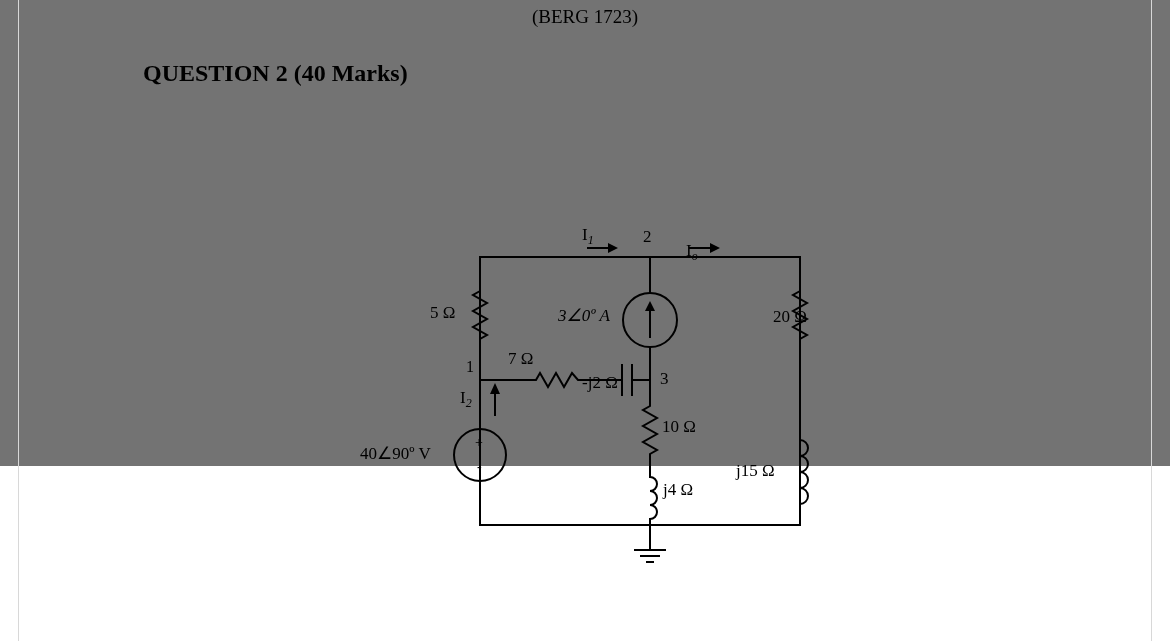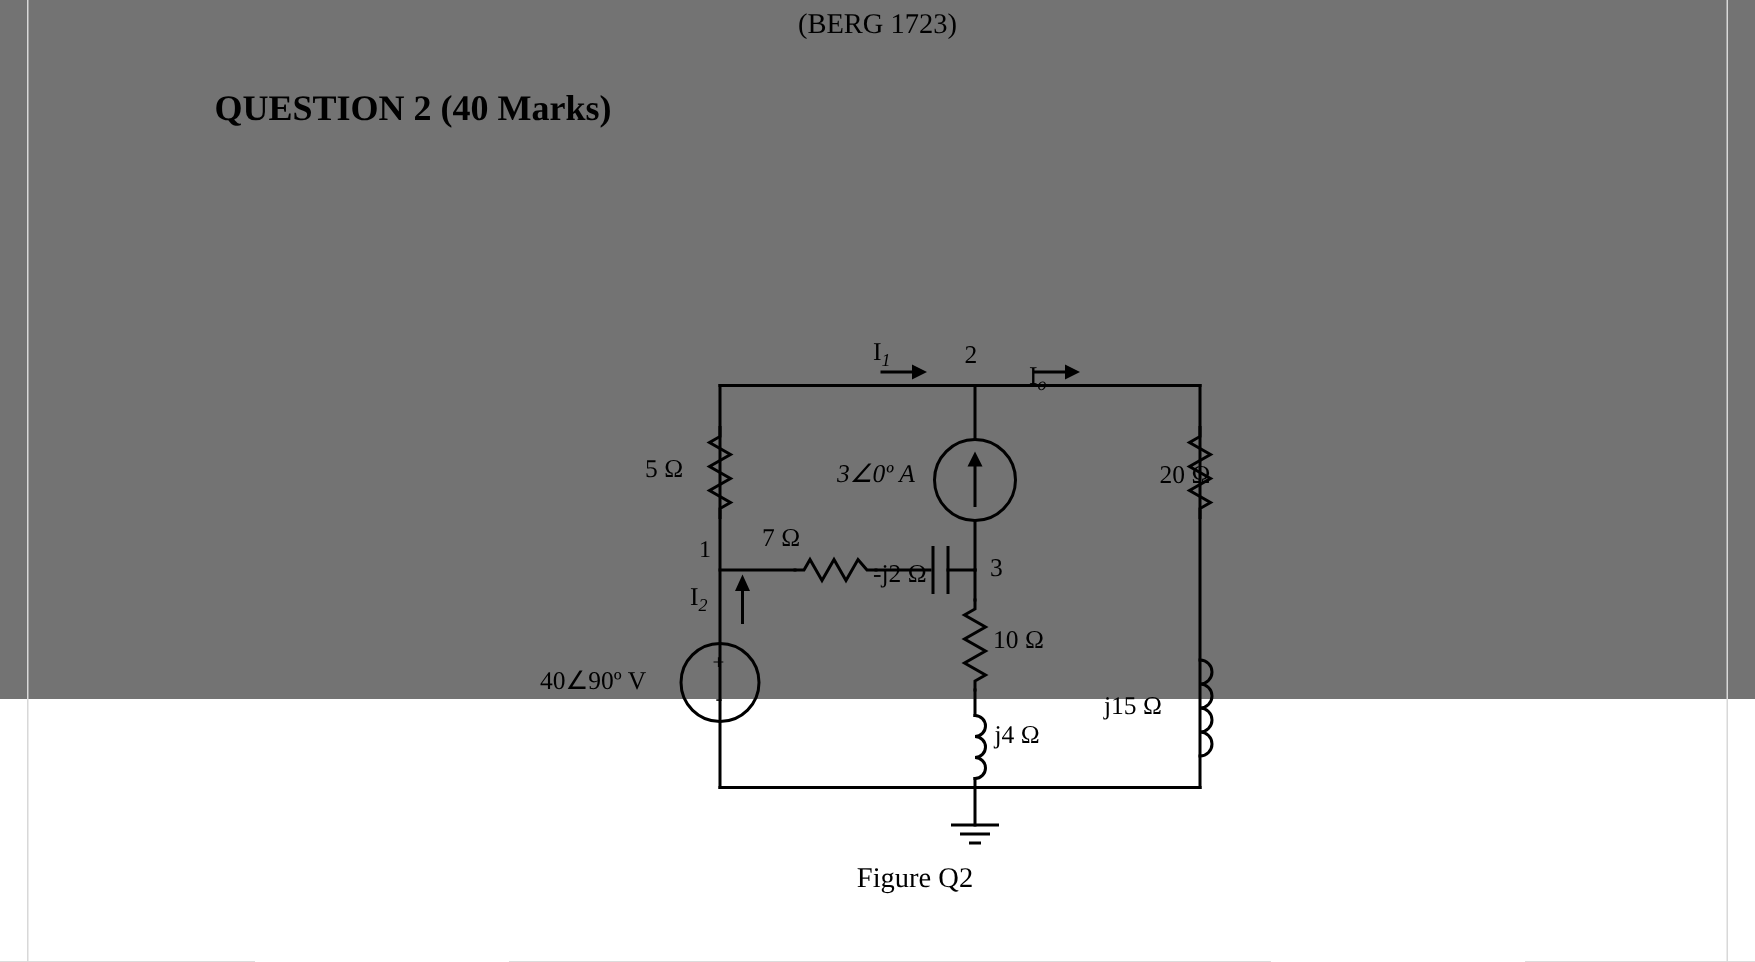--- a/index.html
+++ b/index.html
@@ -195,15 +195,14 @@
     <div class="lbl" style="left:332px; top:192px;">10 Ω</div>
 
     <div class="lbl" style="left:30px; top:218px;">40∠90º V</div>
     <div class="lbl" style="left:145px; top:210px; font-size:14px;">+</div>
     <div class="lbl" style="left:147px; top:234px; font-size:14px;">-</div>
 
     <div class="lbl" style="left:406px; top:236px;">j15 Ω</div>
     <div class="lbl" style="left:333px; top:255px;">j4 Ω</div>
   </div>
 
-  <div class="fig-caption">Figure Q2</div>
 
 </div>
 
 </body></html>

